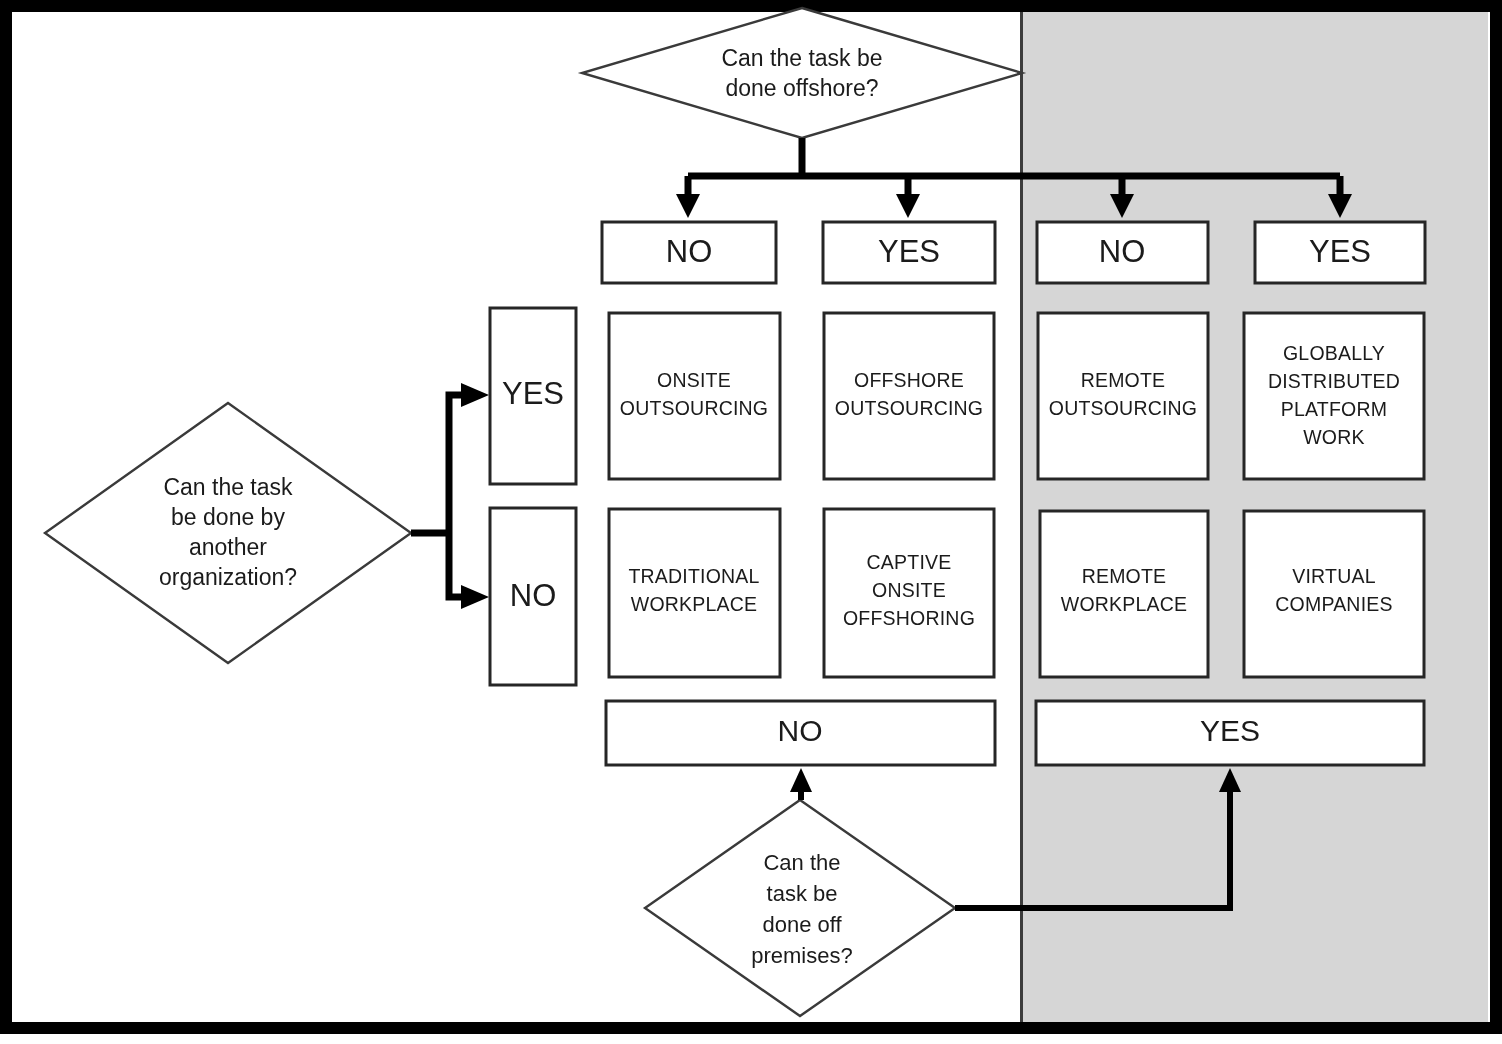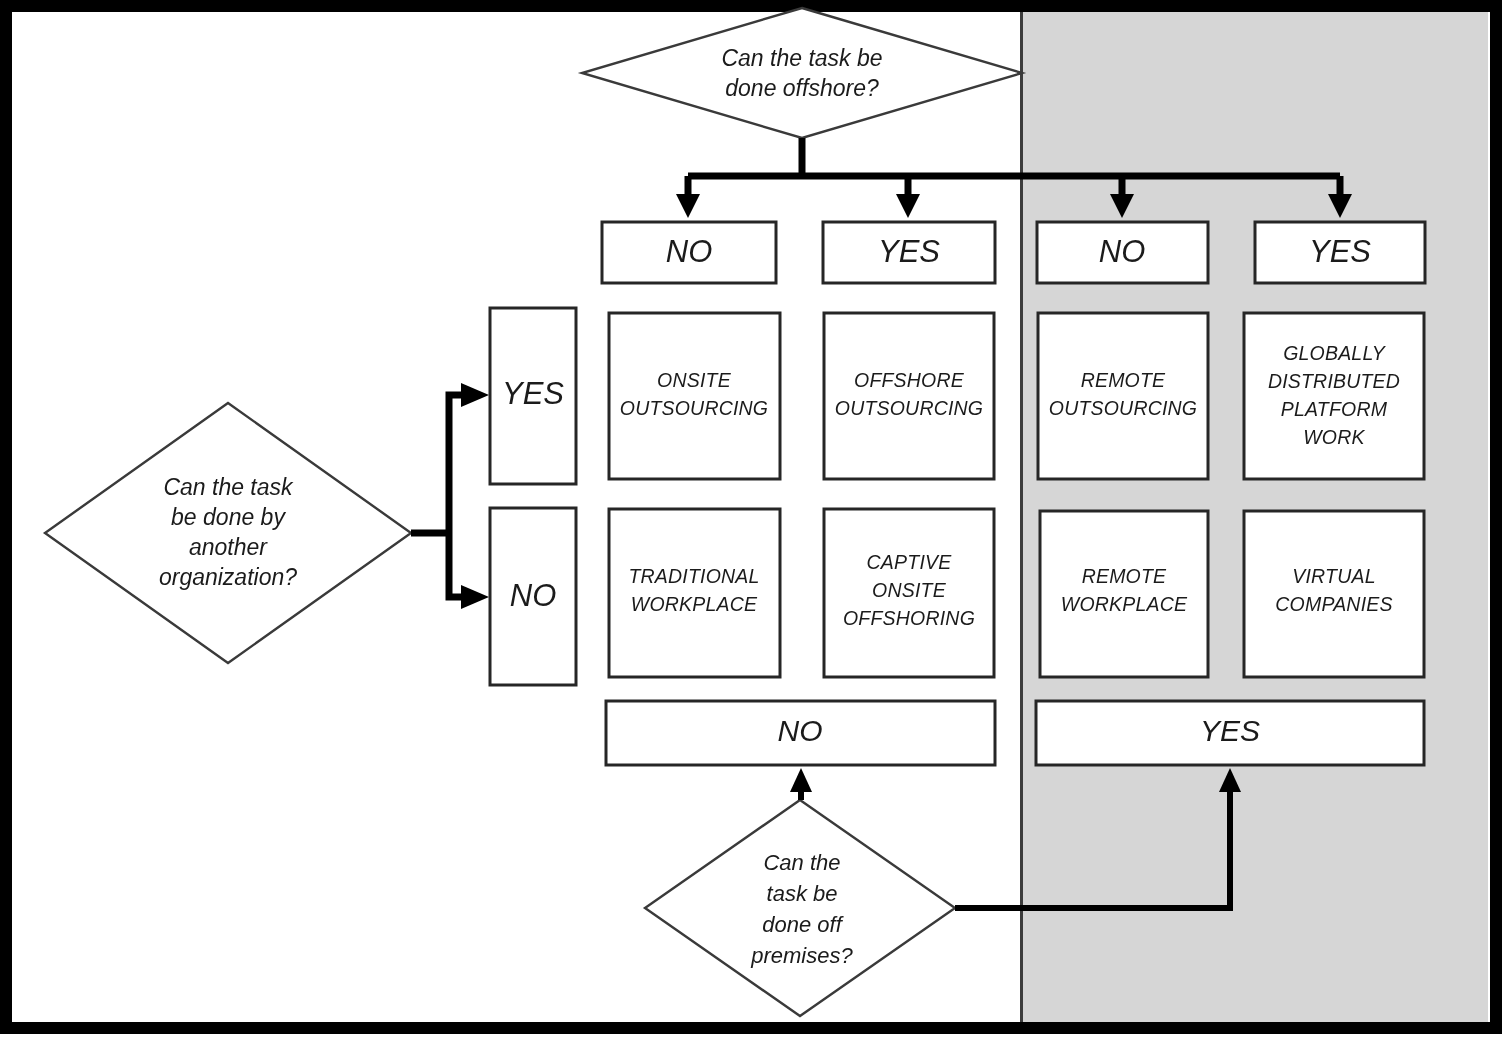--- a/index.html
+++ b/index.html
@@ -7,21 +7,20 @@
     padding: 0;
     background: #ffffff;
   }
   #page {
     position: relative;
     width: 1502px;
     height: 1044px;
     background: #ffffff;
     font-family: "Liberation Sans", sans-serif;
     overflow: hidden;
-    font-style: italic;
   }
   svg.layer {
     position: absolute;
     left: 0;
     top: 0;
     width: 1502px;
     height: 1044px;
   }
   .txt {
     font-family: "Liberation Sans", sans-serif;

